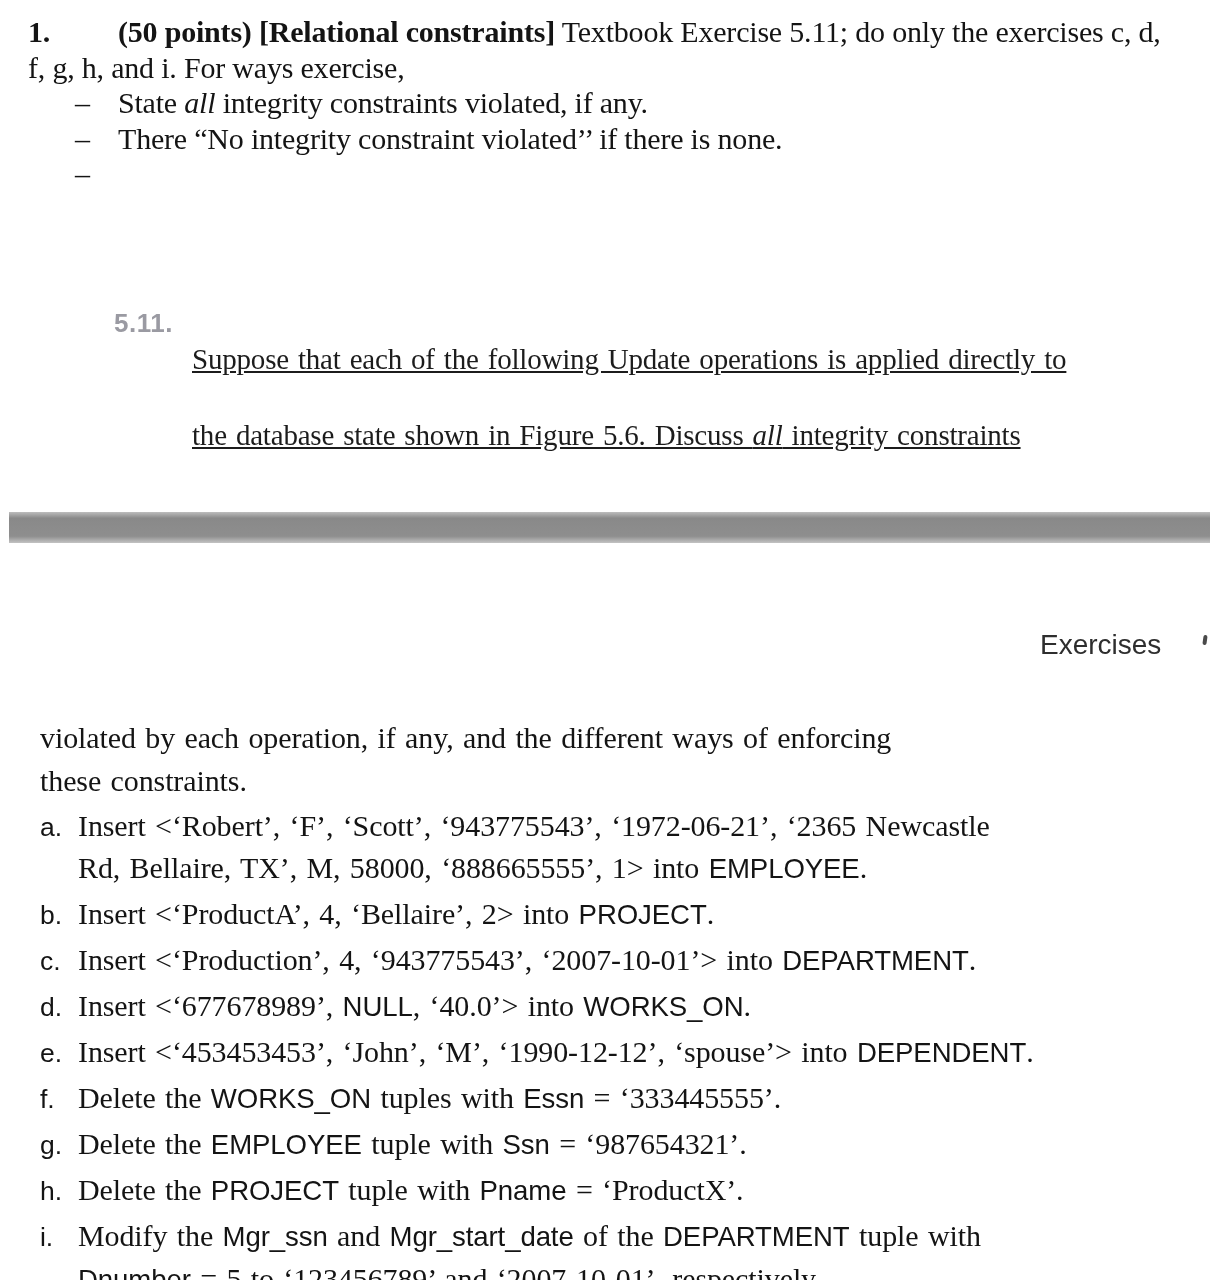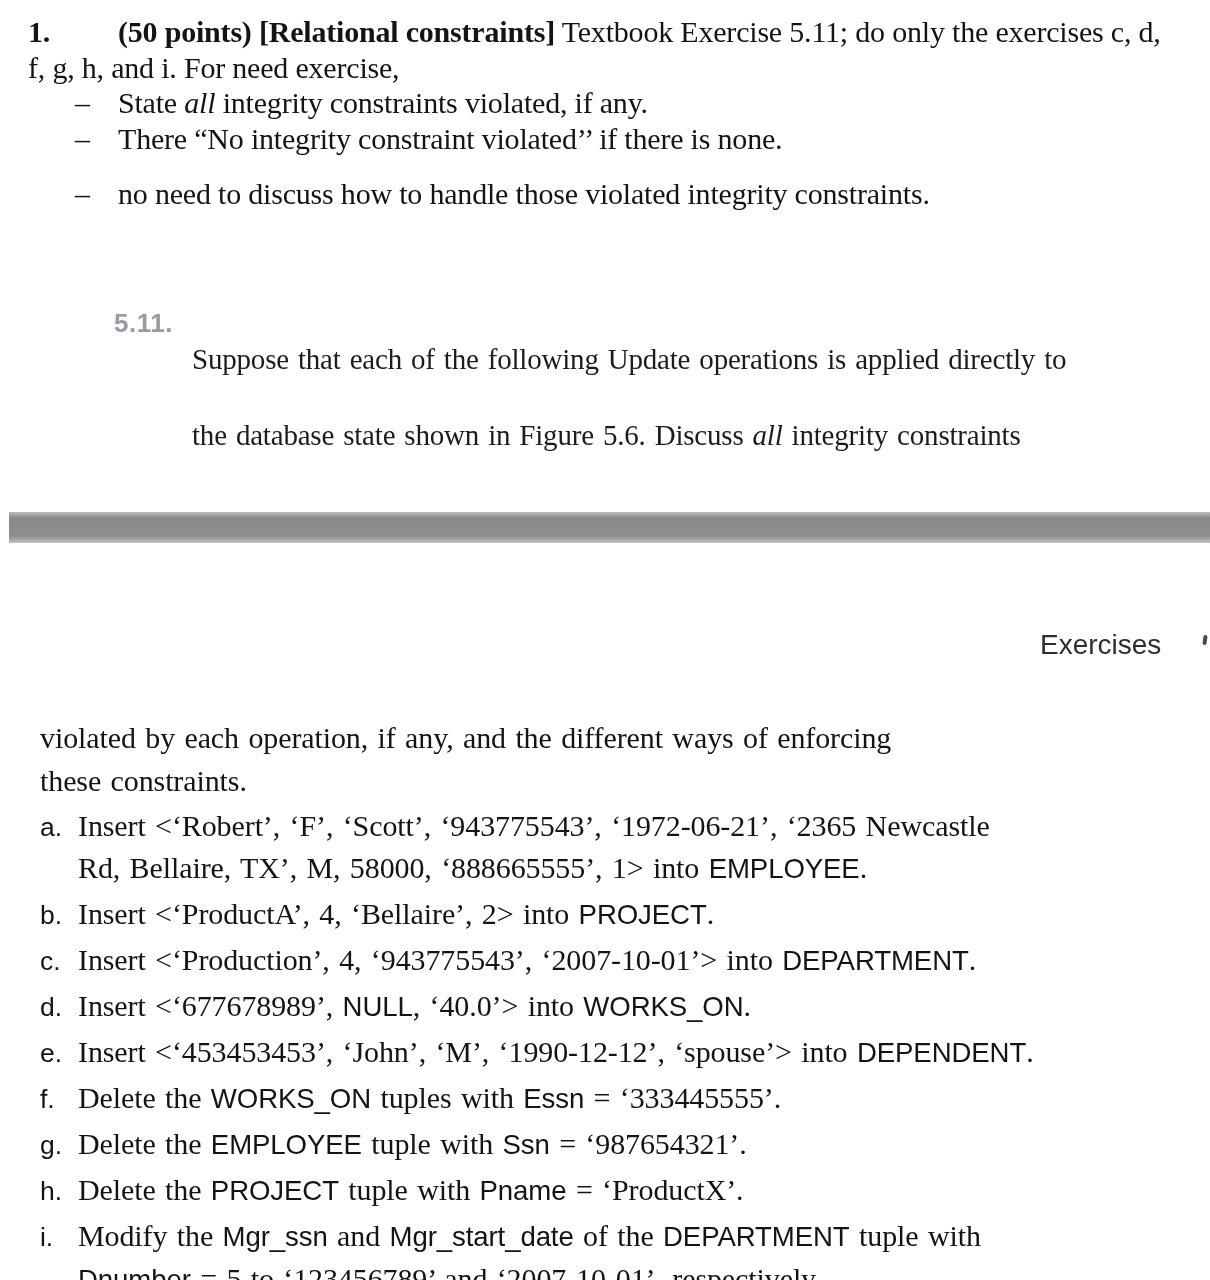--- a/index.html
+++ b/index.html
@@ -28,21 +28,21 @@
 
   .bold { font-weight: bold; }
   .italic { font-style: italic; }
   .sans { font-family: "Liberation Sans", sans-serif; font-size: 0.92em; }
 
   
   .excerpt {
     position: absolute; top: 302px; left: 0; width: 1092px;
     font-family: "Liberation Serif", serif;
     font-size: 29px; line-height: 37px;
-    color: #1c1c1c; letter-spacing: -0.2px; word-spacing: 2px;
+    color: #1c1c1c; letter-spacing: -0.2px; word-spacing: 2px; text-decoration: underline;
   }
   .ex-label {
     position: absolute; left: 114px; top: 3px;
     font-family: "Liberation Sans", sans-serif;
     font-weight: bold; font-size: 26px; letter-spacing: 0.5px;
   }
   .ex-text { margin-left: 192px; }
   .ex-line { white-space: nowrap; margin-top: 39px; }
 
   
@@ -83,34 +83,33 @@
 </head>
 <body>
 
 <div class="doc">
 
   <section class="problem">
     <div class="p-row">
       <span class="p-num">1.</span>
       <span class="p-head-text"><span class="bold">(50 points) [Relational constraints]</span><span> Textbook Exercise 5.11; do only the exercises c, d,</span></span>
     </div>
-    <div class="p-line2">f, g, h, and i. For need exercise,</div>
+    <div class="p-line2">f, g, h, and i. For ways exercise,</div>
 
     <div class="bullet">
       <span class="b-dash">–</span>
       <span class="b-text"><span class="b-line"><span>State </span><span class="italic">all</span><span> integrity constraints violated, if any.</span></span></span>
     </div>
     <div class="bullet">
       <span class="b-dash">–</span>
       <span class="b-text"><span class="b-line"><span>There “No integrity constraint violated’’ if there is none.</span></span></span>
     </div>
     <div class="bullet">
       <span class="b-dash">–</span>
       <span class="b-text">
-        <div class="b-line"><span>no need to discuss how to handle those violated integrity constraints.</span></div>
       </span>
     </div>
   </section>
 
   <section class="excerpt">
     <span class="ex-label" id="ex-label" style="color: rgb(154, 154, 162);">5.11.</span>
     <div class="ex-text">
       <div class="ex-line"><span>Suppose that each of the following Update operations is applied directly to</span></div>
       <div class="ex-line"><span>the database state shown in Figure 5.6. Discuss </span><span class="italic">all</span><span> integrity constraints</span></div>
     </div>

